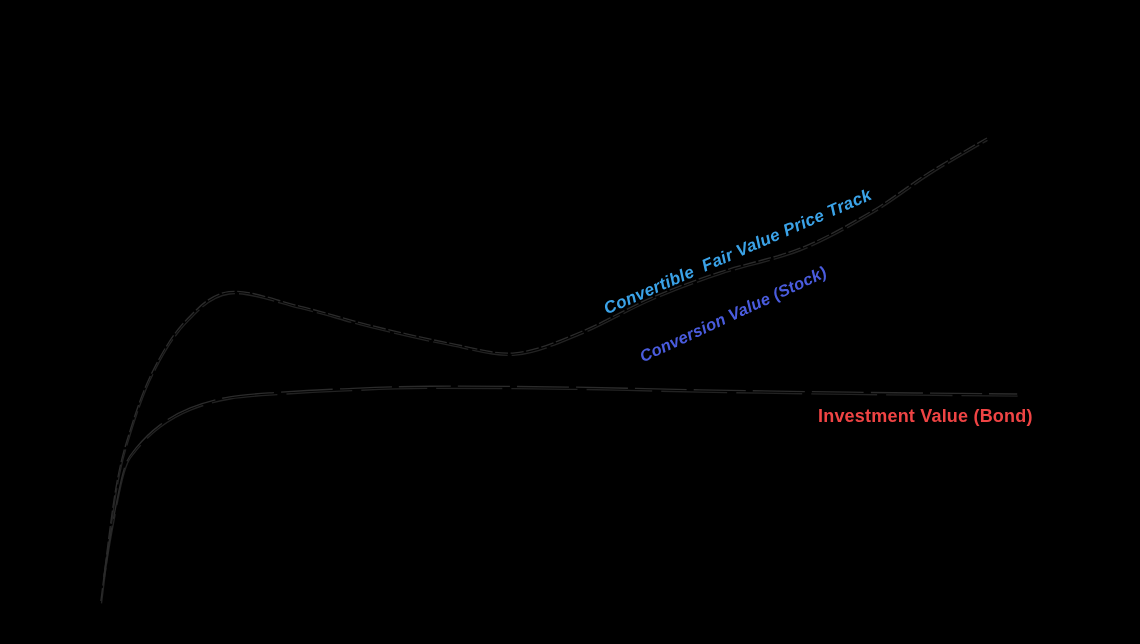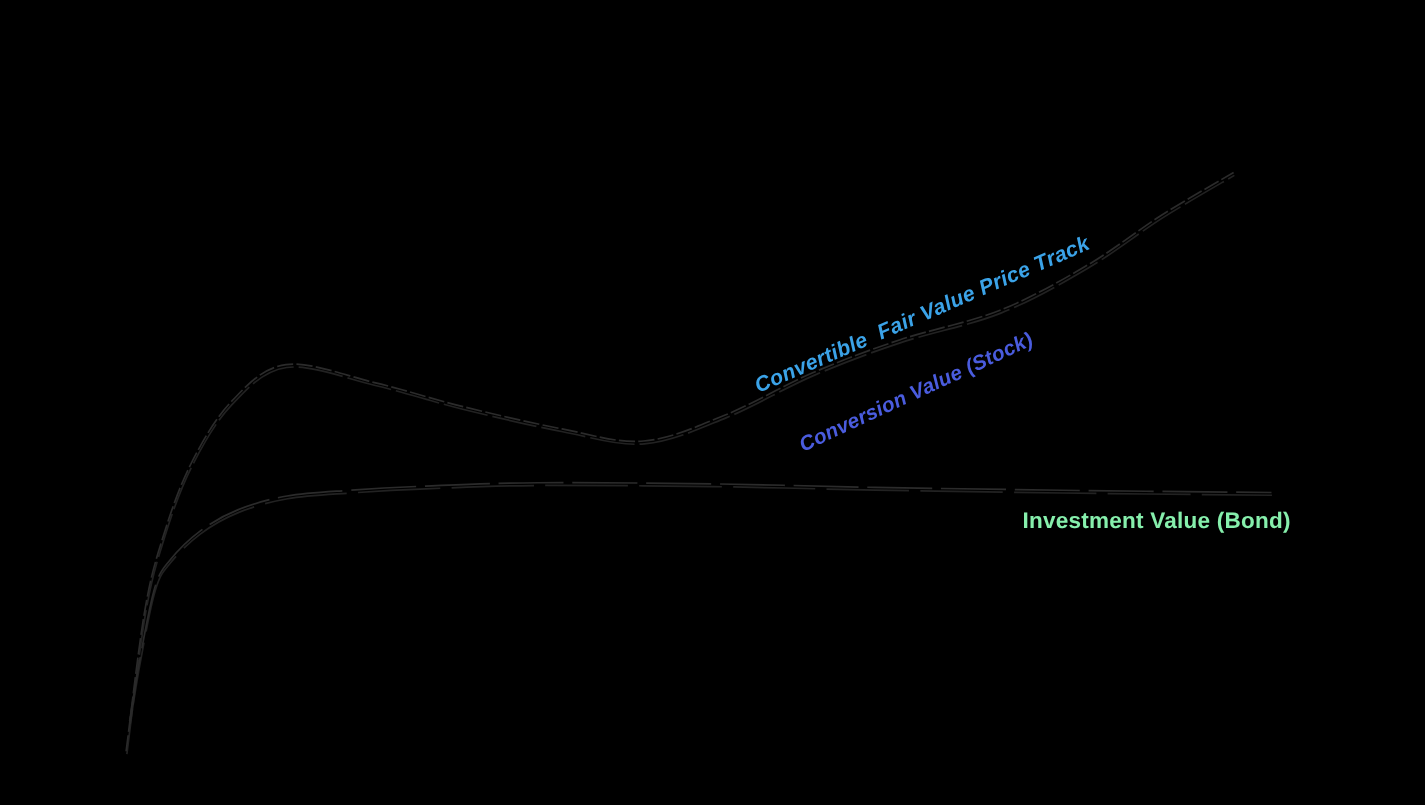--- a/index.html
+++ b/index.html
@@ -43,15 +43,15 @@
       <path d="M 100.9,601.0 C 103.4,582.5 110.7,518.4 115.6,489.9 C 120.5,461.3 124.2,449.4 130.4,429.7 C 136.5,410.0 143.4,389.8 152.4,371.8 C 161.5,353.8 171.9,335.2 184.6,321.8 C 197.4,308.5 209.6,294.3 228.8,291.7 C 248.0,289.1 276.2,300.5 299.6,306.1 C 323.1,311.6 344.6,318.9 369.6,325.1 C 394.6,331.2 425.4,338.5 449.6,343.1 C 473.8,347.7 493.1,354.7 514.9,352.8 C 536.7,351.0 557.7,341.1 580.2,332.0 C 602.8,322.9 626.9,308.2 650.2,298.2 C 673.5,288.2 695.1,280.1 720.1,271.8 C 745.1,263.5 775.1,258.1 800.1,248.2 C 825.1,238.2 848.4,224.8 870.0,212.1 C 891.7,199.3 910.4,184.1 929.8,171.8 C 949.3,159.5 977.4,143.6 986.9,138.0" fill="none" stroke="#2B2B2B" stroke-width="1.35" stroke-dasharray="13 2.6"></path>
       <path d="M 101.5,603.3 C 104.0,584.8 111.3,520.7 116.2,492.2 C 121.1,463.6 124.8,451.7 131.0,432.0 C 137.1,412.3 144.0,392.1 153.0,374.1 C 162.1,356.1 172.5,337.5 185.2,324.1 C 198.0,310.8 210.2,296.6 229.4,294.0 C 248.6,291.4 276.8,302.8 300.2,308.4 C 323.7,313.9 345.2,321.2 370.2,327.4 C 395.2,333.5 426.0,340.8 450.2,345.4 C 474.4,350.0 493.7,357.0 515.5,355.1 C 537.3,353.3 558.3,343.4 580.8,334.3 C 603.4,325.2 627.5,310.5 650.8,300.5 C 674.1,290.5 695.7,282.4 720.7,274.1 C 745.7,265.8 775.7,260.4 800.7,250.5 C 825.7,240.5 849.0,227.1 870.6,214.4 C 892.3,201.6 911.0,186.4 930.4,174.1 C 949.9,161.8 978.0,145.9 987.5,140.3" fill="none" stroke="#2B2B2B" stroke-width="1.35" stroke-dasharray="36 4" opacity="0.8"></path>
       <path d="M 103.7,576.9 C 105.1,568.6 108.6,544.7 112.0,526.9 C 115.3,509.1 119.9,483.1 123.9,470.0 C 127.9,456.9 129.9,455.7 135.9,448.2 C 141.9,440.7 150.8,431.8 159.8,425.1 C 168.8,418.3 178.5,412.6 190.2,407.9 C 201.8,403.2 214.7,399.4 229.7,396.8 C 244.7,394.2 261.9,393.5 280.3,392.2 C 298.7,390.9 315.1,389.9 340.1,388.9 C 365.1,387.9 391.9,386.5 430.3,386.2 C 468.6,385.9 525.2,386.5 570.1,387.1 C 615.0,387.7 653.2,389.0 699.8,389.9 C 746.5,390.7 796.9,391.5 849.8,392.2 C 902.7,392.9 989.3,393.7 1017.2,394.0" fill="none" stroke="#2B2B2B" stroke-width="1.35" stroke-dasharray="52 7"></path>
       <path d="M 104.1,579.1 C 105.5,570.8 109.0,546.9 112.4,529.1 C 115.7,511.3 120.3,485.3 124.3,472.2 C 128.3,459.1 130.3,457.9 136.3,450.4 C 142.3,442.9 151.2,434.0 160.2,427.3 C 169.2,420.5 178.9,414.8 190.6,410.1 C 202.2,405.4 215.1,401.6 230.1,399.0 C 245.1,396.4 262.3,395.7 280.7,394.4 C 299.1,393.1 315.5,392.1 340.5,391.1 C 365.5,390.1 392.3,388.7 430.7,388.4 C 469.0,388.1 525.6,388.7 570.5,389.3 C 615.4,389.9 653.6,391.2 700.2,392.1 C 746.9,392.9 797.3,393.7 850.2,394.4 C 903.1,395.1 989.7,395.9 1017.6,396.2" fill="none" stroke="#2B2B2B" stroke-width="1.35" stroke-dasharray="66 9" opacity="0.8"></path>
     </svg>
 
   <div class="curve-label" id="label-convertible" style="color: rgb(59, 163, 232);">Convertible  Fair Value Price Track</div>
 
   <div class="curve-label" id="label-conversion" style="color: rgb(74, 92, 222);">Conversion Value (Stock)</div>
 
-  <div class="curve-label" id="label-investment" style="color: #86efac;">Investment Value (Bond)</div>
+  <div class="curve-label" id="label-investment" style="color: #ef4444;">Investment Value (Bond)</div>
 
 </div>
 
 </body></html>

